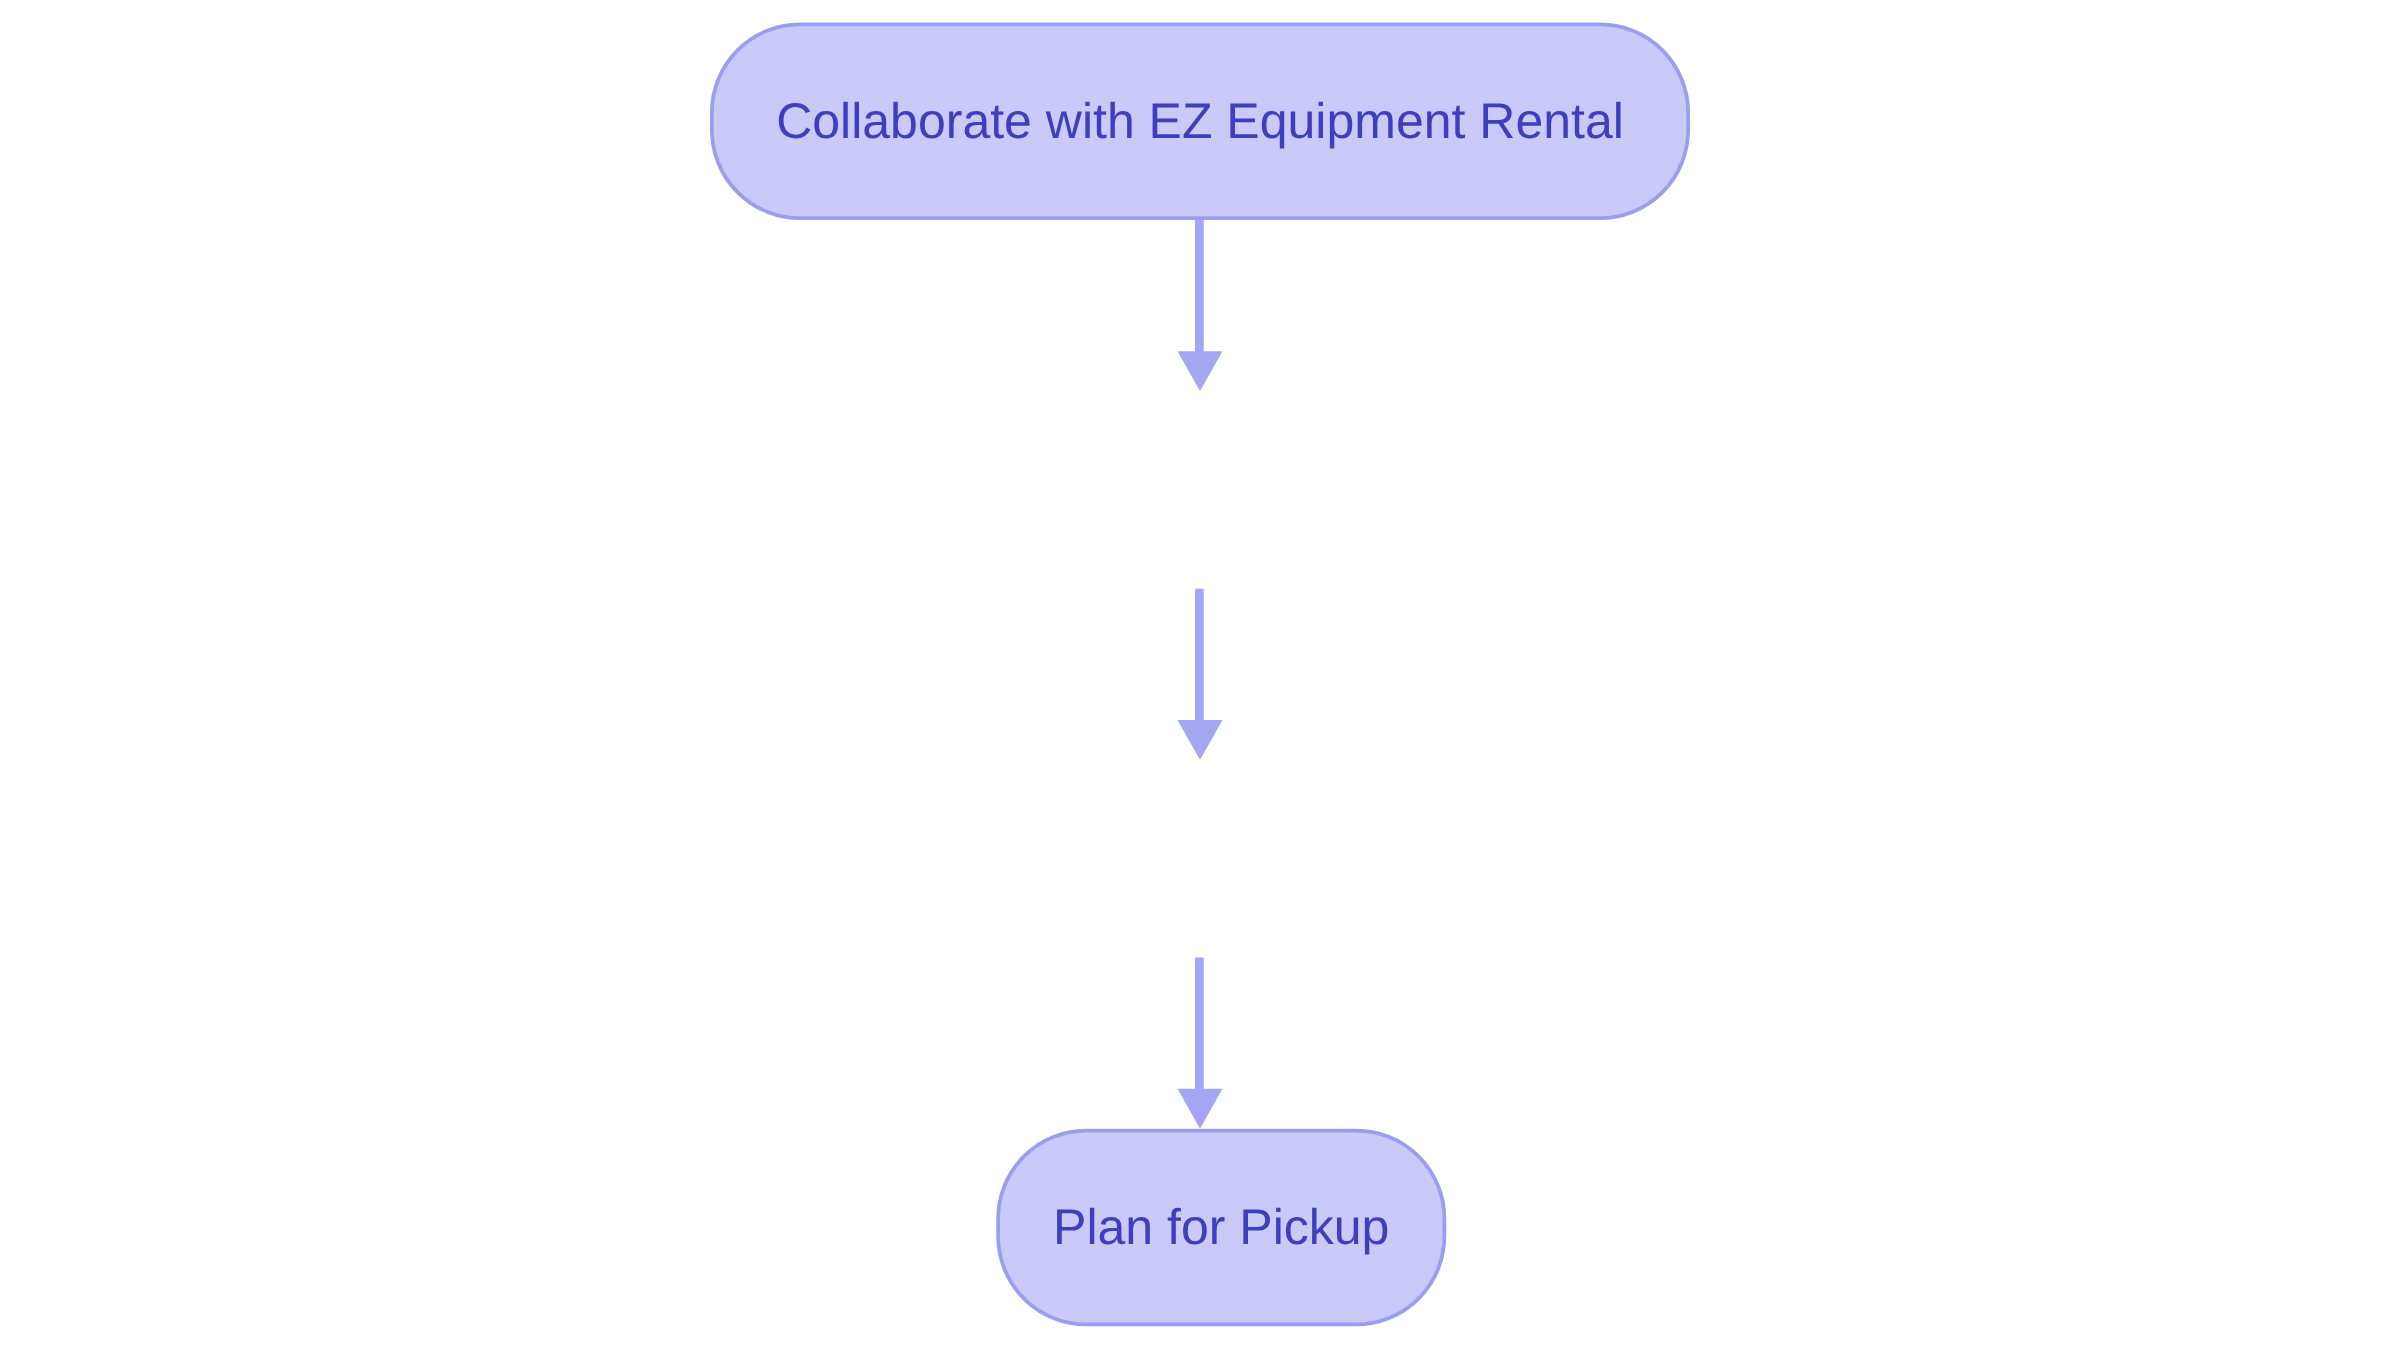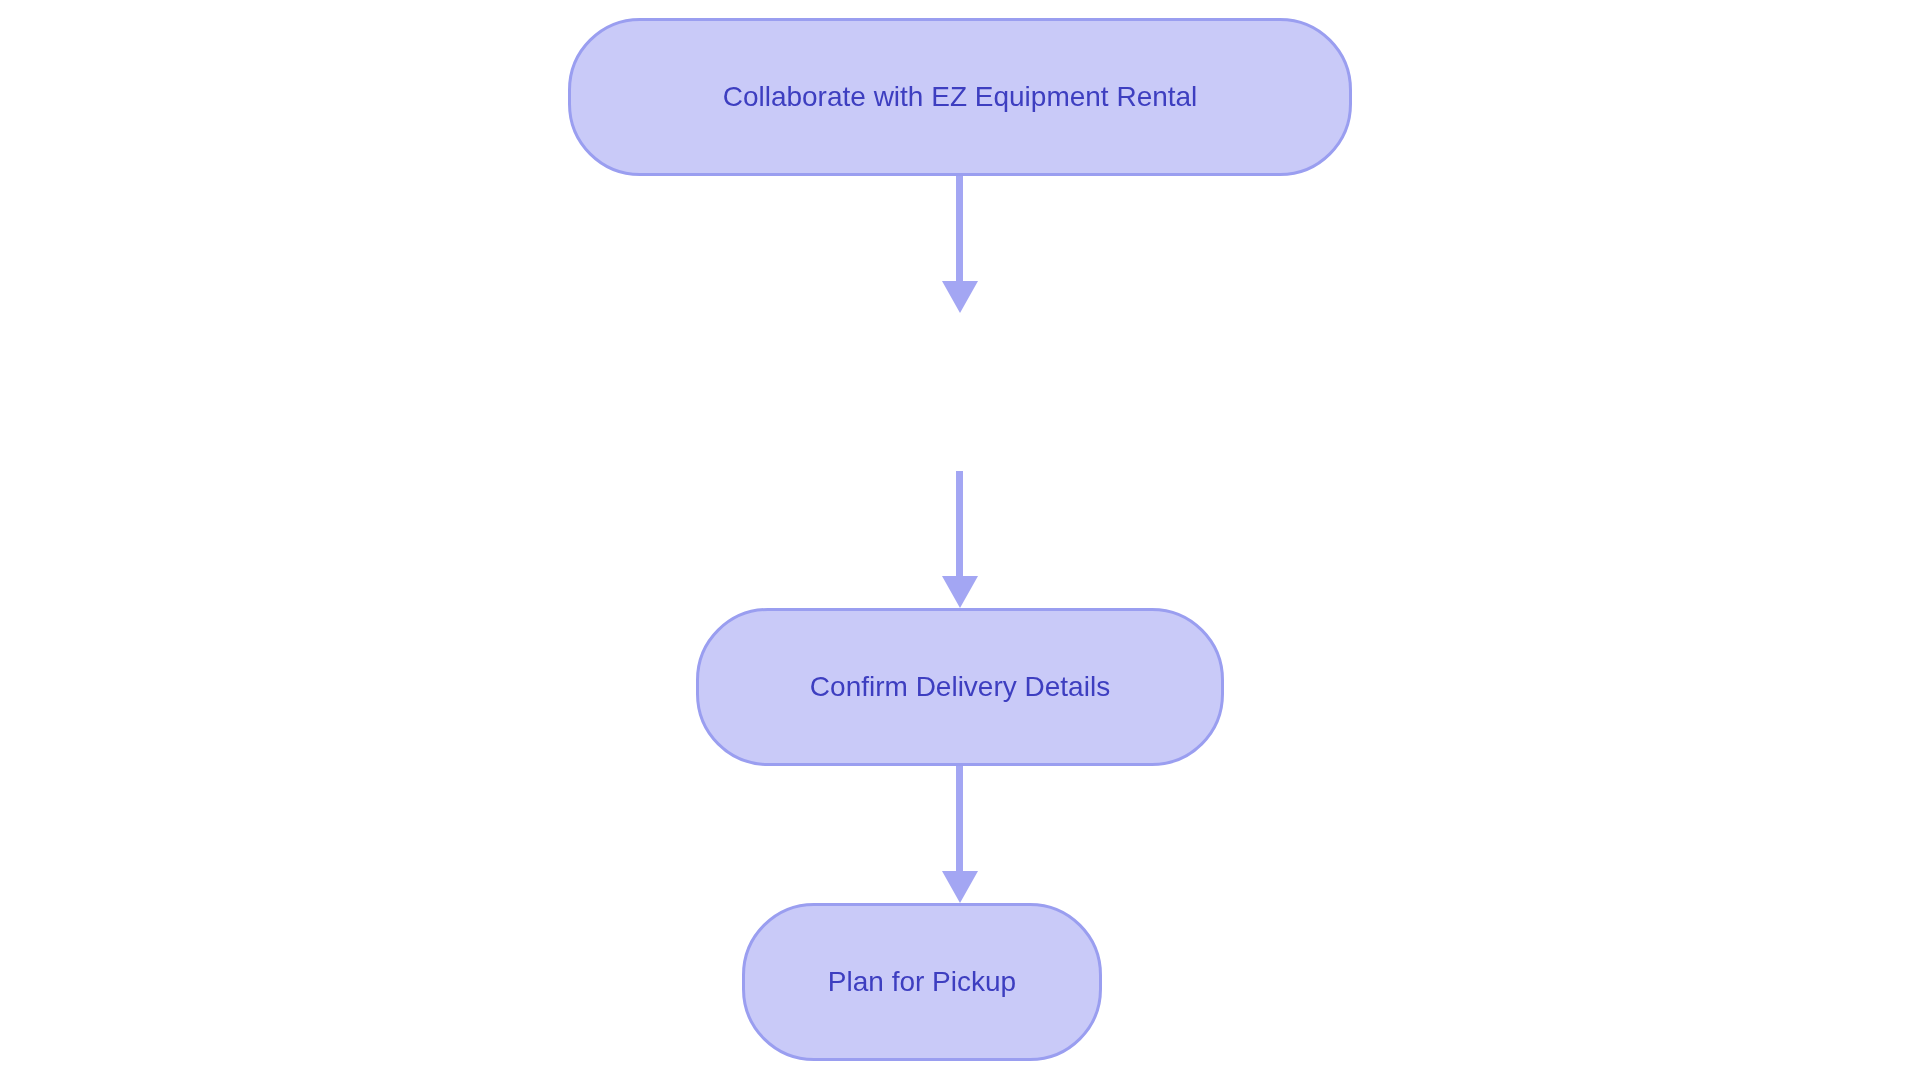--- a/index.html
+++ b/index.html
@@ -20,28 +20,28 @@
     height: 158px;
     box-sizing: border-box;
     background: #c9caf8;
     border: 3px solid #9a9ef0;
     border-radius: 72px;
     display: flex;
     align-items: center;
     justify-content: center;
     text-align: center;
     color: #3d3ec0;
-    font-size: 28px;
+    font-size: 40px;
     line-height: 1.1;
     white-space: nowrap;
   }
   .node-1 { left: 568px; top: 18px;  width: 784px; }
   .node-2 { left: 606px; top: 313px; width: 708px; }
   .node-3 { left: 696px; top: 608px; width: 528px; }
-  .node-4 { left: 742px; top: 903px; width: 360px; text-align: center; }
+  .node-4 { left: 797px; top: 903px; width: 360px; text-align: center; }
 
   .arrow-stem {
     position: absolute;
     left: 956px;
     width: 7px;
     height: 106px;
     background: #a3a6f3;
   }
   .stem-1 { top: 176px; }
   .stem-2 { top: 471px; }
@@ -69,23 +69,20 @@
     <span>Collaborate with EZ Equipment Rental</span>
   </div>
 
   <div class="arrow-stem stem-1"></div>
   <div class="arrow-head head-1"></div>
 
 
   <div class="arrow-stem stem-2"></div>
   <div class="arrow-head head-2"></div>
 
-  <div class="flow-node node-3">
-    <span>Confirm Delivery Details</span>
-  </div>
 
   <div class="arrow-stem stem-3"></div>
   <div class="arrow-head head-3"></div>
 
   <div class="flow-node node-4">
     <span>Plan for Pickup</span>
   </div>
 
 </div>
 

